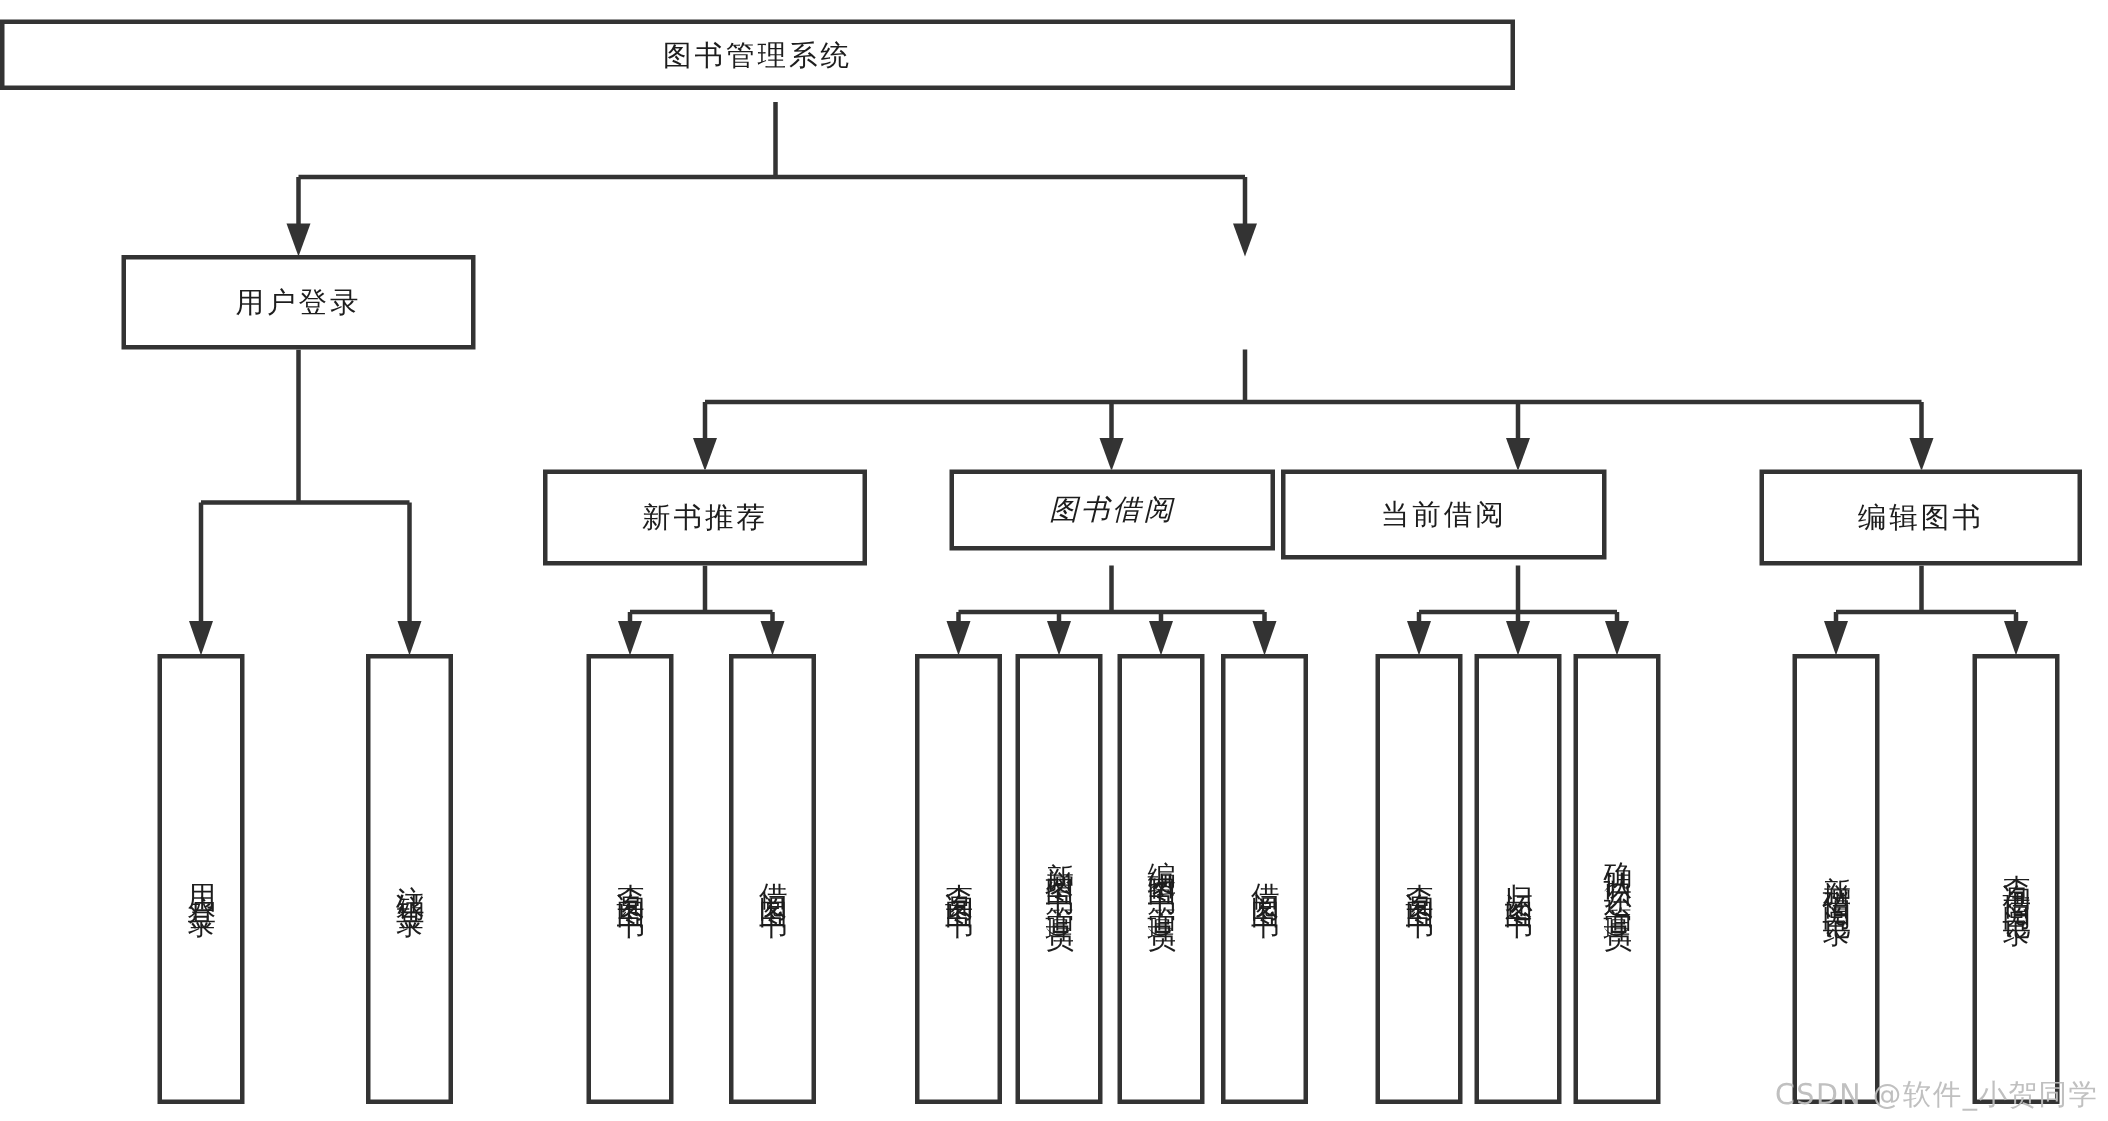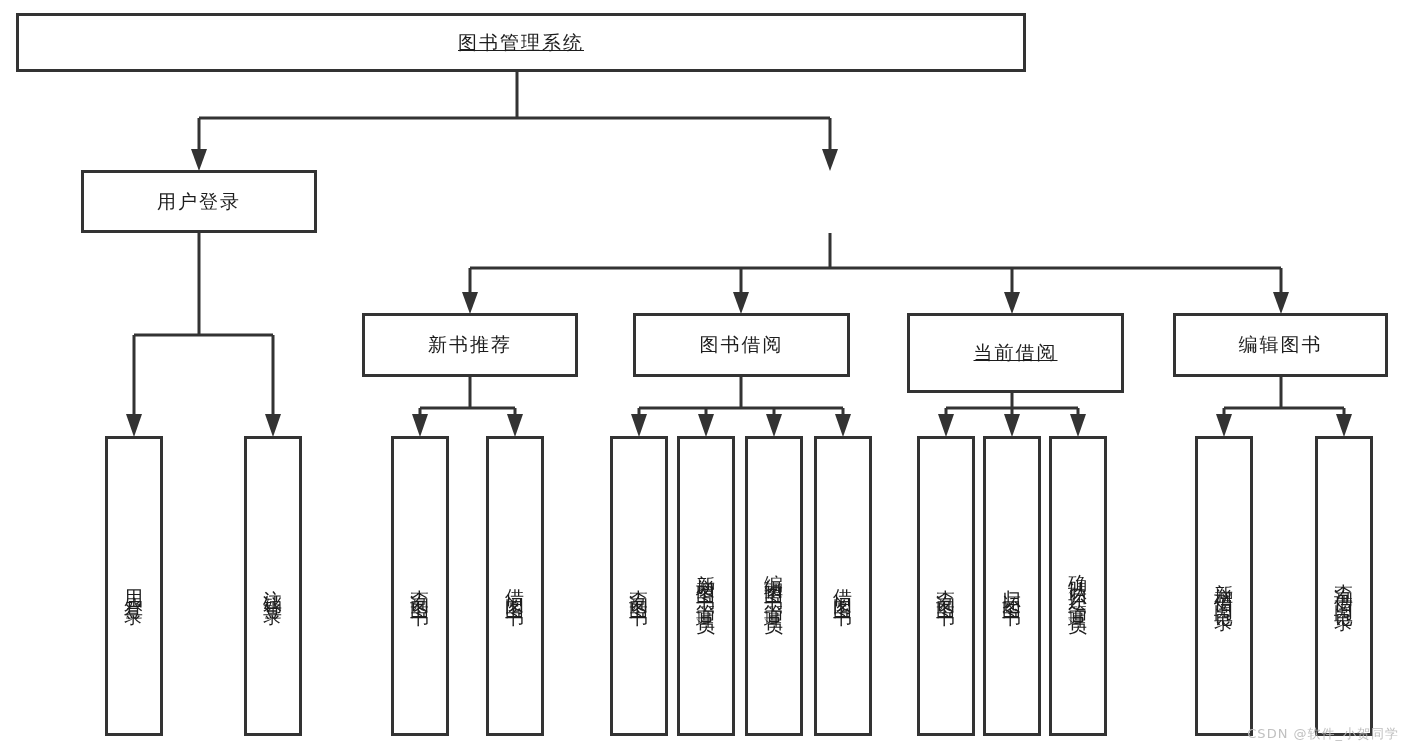--- a/index.html
+++ b/index.html
@@ -11,21 +11,21 @@
   .box{
     position:absolute;box-sizing:border-box;border:3px solid #333333;background:#ffffff;
     display:flex;align-items:center;justify-content:center;
     font-size:19px;color:#1d1d1d;letter-spacing:2px;text-align:center;
   }
   .vbox span{
     writing-mode:vertical-rl;text-orientation:mixed;
     letter-spacing:6px;line-height:1;font-size:19px;color:#1d1d1d;
   }
   .watermark{
-    position:absolute;right:6px;bottom:4px;font-size:13px;letter-spacing:1px;
+    position:absolute;right:6px;bottom:4px;font-size:19px;letter-spacing:1px;
     color:#bdbdbd;opacity:.95;white-space:nowrap;
   }
 </style>
 </head>
 <body>
 
 <div class="canvas">
 
   <svg class="connectors" viewBox="0 0 1405 747" fill="none" stroke="#333333" stroke-width="3">
 
@@ -65,27 +65,27 @@
 
       <polygon points="938,414 954,414 946,437"></polygon>
       <polygon points="1004,414 1020,414 1012,437"></polygon>
       <polygon points="1070,414 1086,414 1078,437"></polygon>
 
       <polygon points="1216,414 1232,414 1224,437"></polygon>
       <polygon points="1336,414 1352,414 1344,437"></polygon>
     </g>
   </svg>
 
-  <div class="box" style="left:16px;top:13px;width:1010px;height:59px;text-decoration:underline;">图书管理系统</div>
+  <div class="box" style="left:0;top:13px;width:1010px;height:47px;">图书管理系统</div>
 
   <div class="box" style="left:81px;top:170px;width:236px;height:63px;">用户登录</div>
 
   <div class="box" style="left:362px;top:313px;width:216px;height:64px;">新书推荐</div>
-  <div class="box" style="left:633px;top:313px;width:217px;height:64px;">图书借阅</div>
-  <div class="box" style="left:907px;top:313px;width:217px;height:80px;text-decoration:underline;">当前借阅</div>
+  <div class="box" style="left:633px;top:313px;width:217px;height:54px;font-style:italic;">图书借阅</div>
+  <div class="box" style="left:854px;top:313px;width:217px;height:60px;">当前借阅</div>
   <div class="box" style="left:1173px;top:313px;width:215px;height:64px;">编辑图书</div>
 
   <div class="box vbox" style="left:105px;top:436px;width:58px;height:300px;">
     <span>用户登录</span>
   </div>
   <div class="box vbox" style="left:244px;top:436px;width:58px;height:300px;">
     <span>注销登录</span>
   </div>
 
   <div class="box vbox" style="left:391px;top:436px;width:58px;height:300px;">

